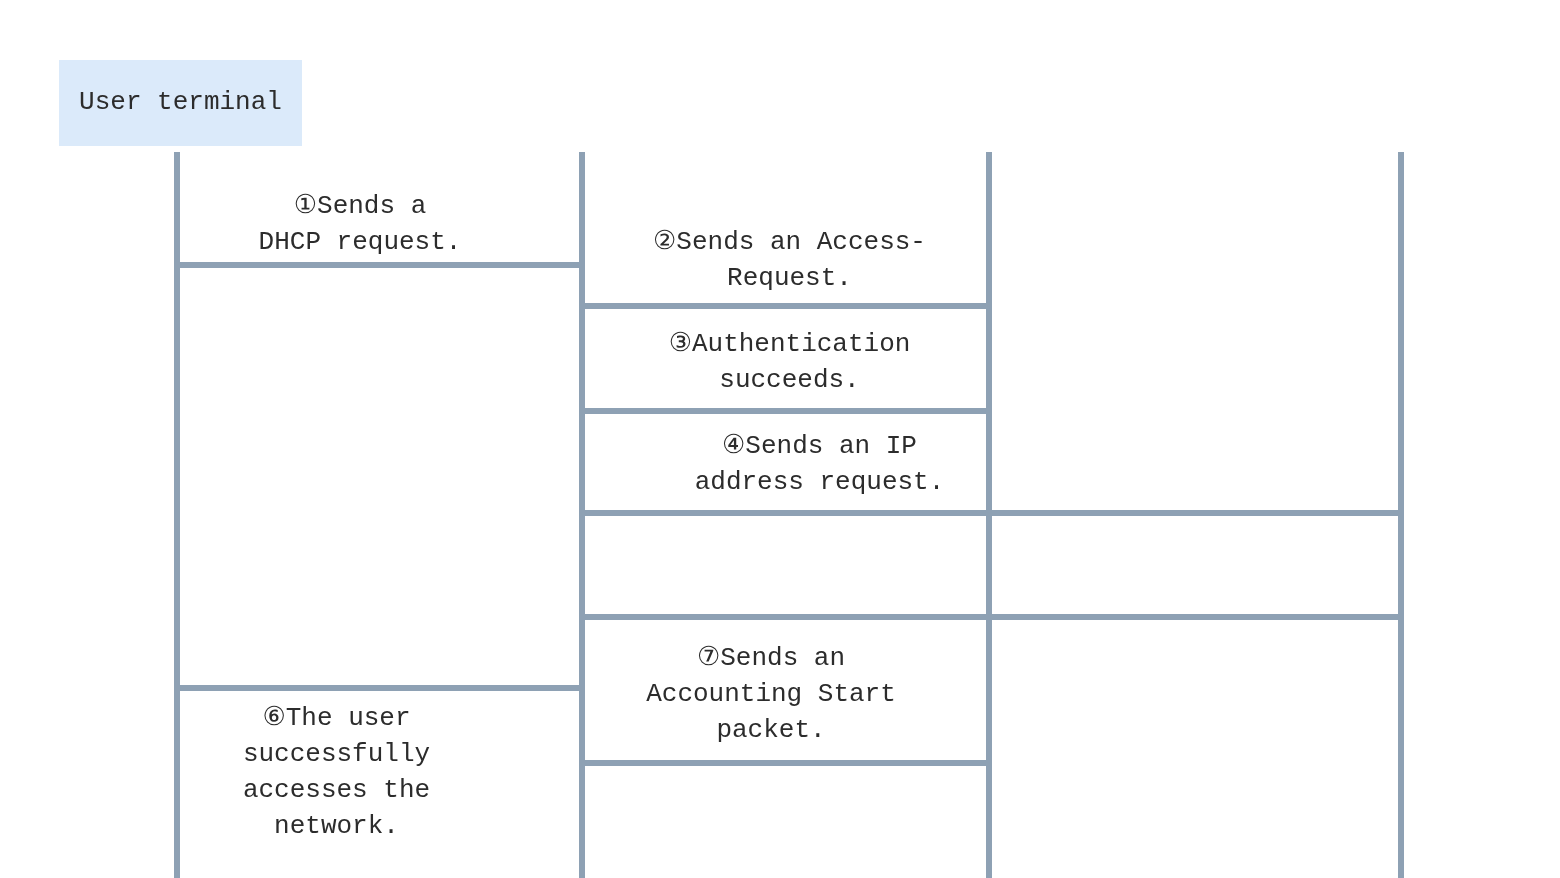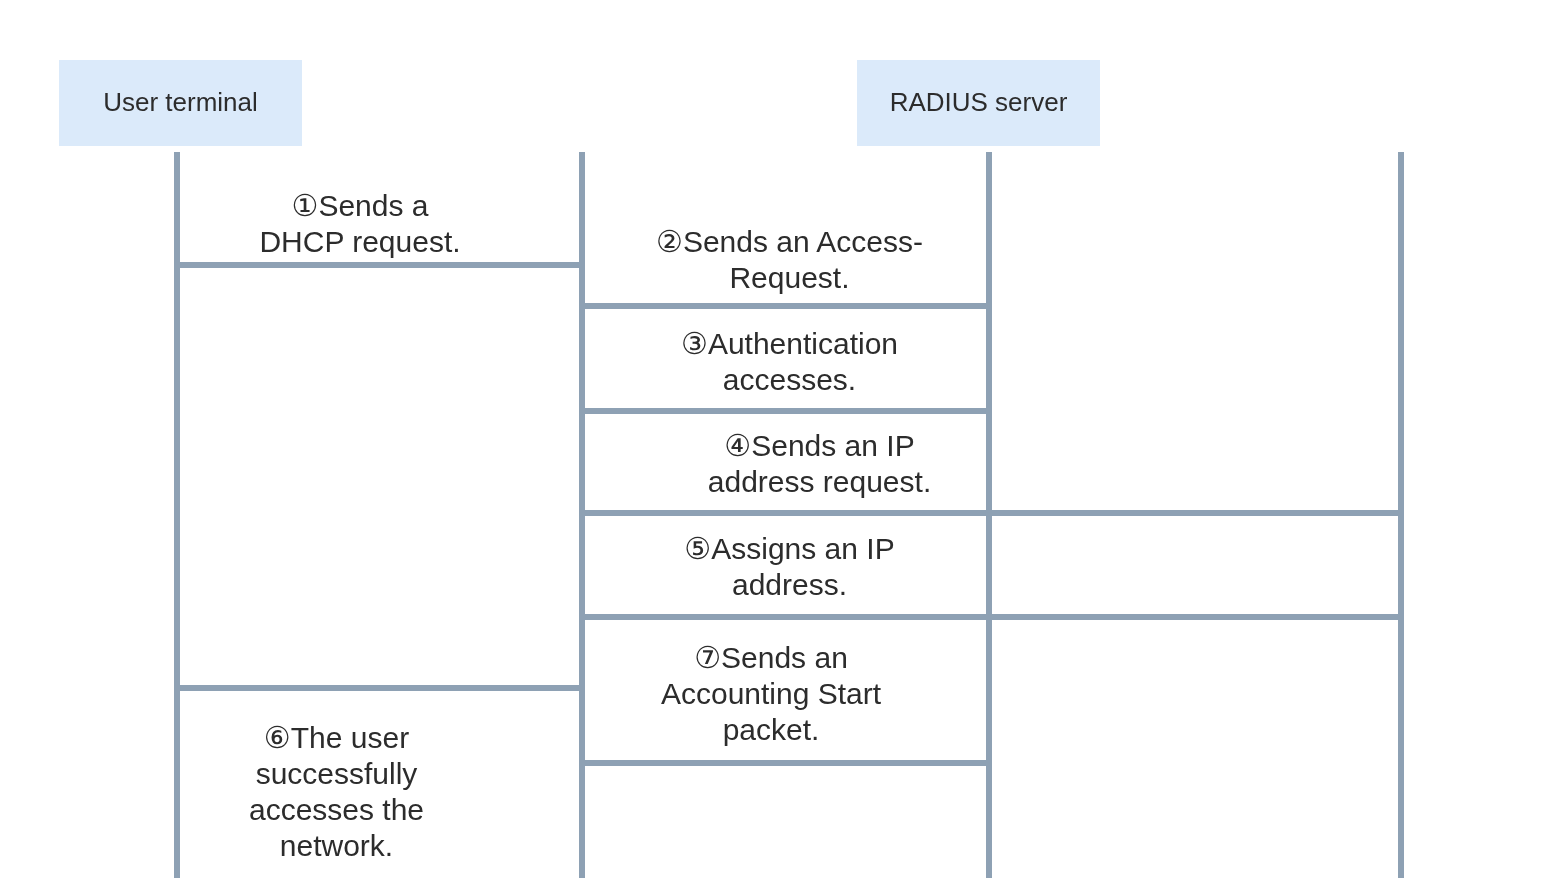--- a/index.html
+++ b/index.html
@@ -2,21 +2,21 @@
 <html style="--actor-fill: #dbeafa; --line: #8ea1b4; --text: #2c2c2c; --bg: #ffffff;"><head>
 <meta charset="utf-8">
 <style>
   html, body { margin: 0; padding: 0; background: #ffffff; }
   .canvas {
     position: relative;
     width: 1560px;
     height: 878px;
     background: var(--bg, #ffffff);
     overflow: hidden;
-    font-family: Liberation Sans, sans-serif;
+    font-family: Liberation Mono, monospace;
     color: var(--text, #2c2c2c);
   }
   .actor {
     position: absolute;
     top: 60px;
     width: 243px;
     height: 86px;
     background: var(--actor-fill, #dbeafa);
     display: flex;
     align-items: center;
@@ -33,59 +33,56 @@
     background: var(--line, #8ea1b4);
   }
   .hline {
     position: absolute;
     height: 6px;
     background: var(--line, #8ea1b4);
   }
   .msg {
     position: absolute;
     box-sizing: border-box;
-    font-size: 30px;
+    font-size: 26px;
     line-height: 36px;
     text-align: center;
     white-space: pre-line;
     color: var(--text, #2c2c2c);
   }
 </style>
 </head>
 <body>
 
 <div class="canvas">
 
   <div class="actor" style="left:59px">User terminal</div>
-  <div class="actor" style="left:857px">RADIUS server</div>
 
   <div class="lifeline" style="left:174px"></div>
   <div class="lifeline" style="left:579px"></div>
   <div class="lifeline" style="left:986px"></div>
   <div class="lifeline" style="left:1398px"></div>
 
   <div class="hline" style="left:174px; top:262px; width:411px"></div>
   <div class="hline" style="left:579px; top:303px; width:413px"></div>
   <div class="hline" style="left:579px; top:408px; width:413px"></div>
   <div class="hline" style="left:579px; top:510px; width:825px"></div>
   <div class="hline" style="left:579px; top:614px; width:825px"></div>
   <div class="hline" style="left:174px; top:685px; width:411px"></div>
   <div class="hline" style="left:579px; top:760px; width:413px"></div>
 
   <div class="msg" style="left:174px; top:188px; width:411px; padding-right:39px">①Sends a
 DHCP request.</div>
   <div class="msg" style="left:579px; top:224px; width:413px; padding-left:8px">②Sends an Access-
 Request.</div>
   <div class="msg" style="left:579px; top:326px; width:413px; padding-left:8px">③Authentication
-accesses.</div>
+succeeds.</div>
   <div class="msg" style="left:609px; top:428px; width:413px; padding-left:8px">④Sends an IP
 address request.</div>
-  <div class="msg" style="left:579px; top:531px; width:413px; padding-left:8px">⑤Assigns an IP
-address.</div>
-  <div class="msg" style="left:174px; top:720px; width:343px; padding-right:18px">⑥The user
+  <div class="msg" style="left:174px; top:700px; width:343px; padding-right:18px">⑥The user
 successfully
 accesses the
 network.</div>
   <div class="msg" style="left:579px; top:640px; width:376px; padding-left:8px">⑦Sends an
 Accounting Start
 packet.</div>
 
 </div>
 
 </body></html>

